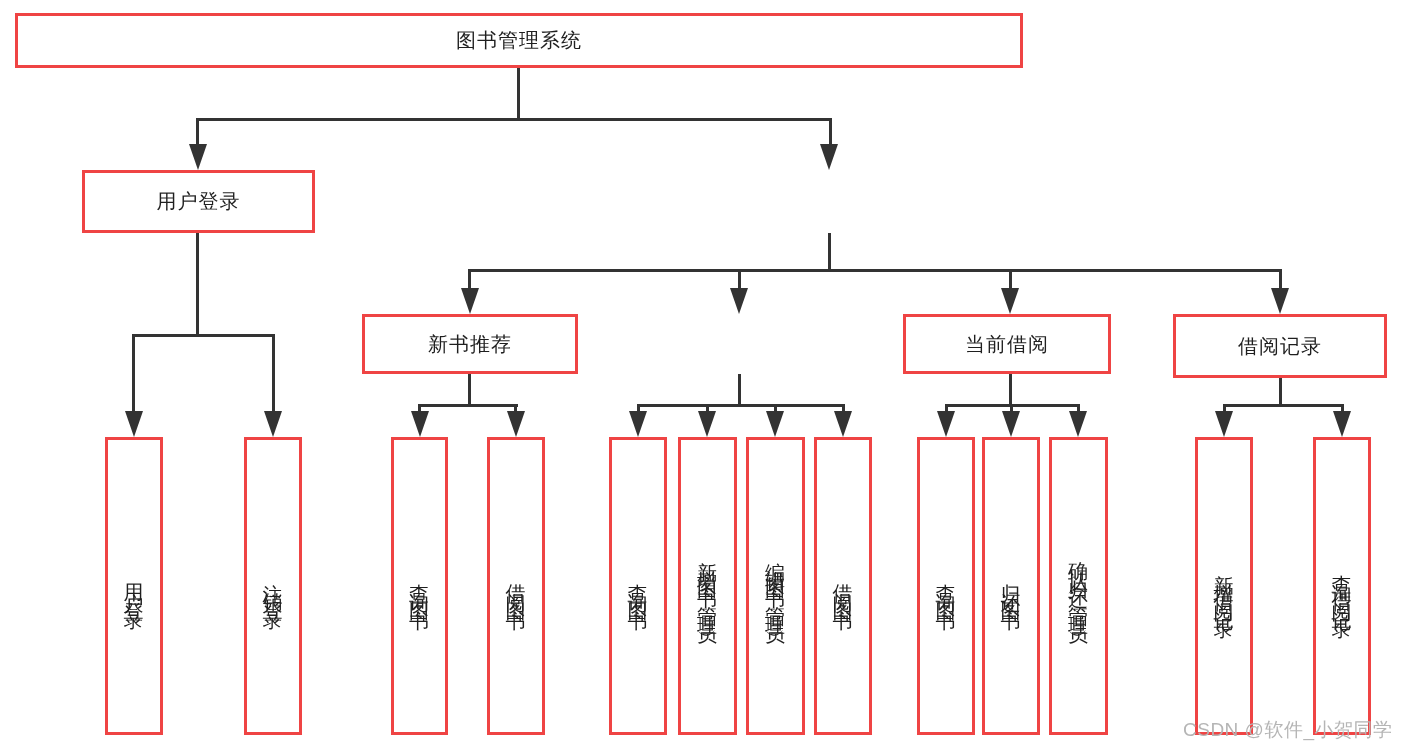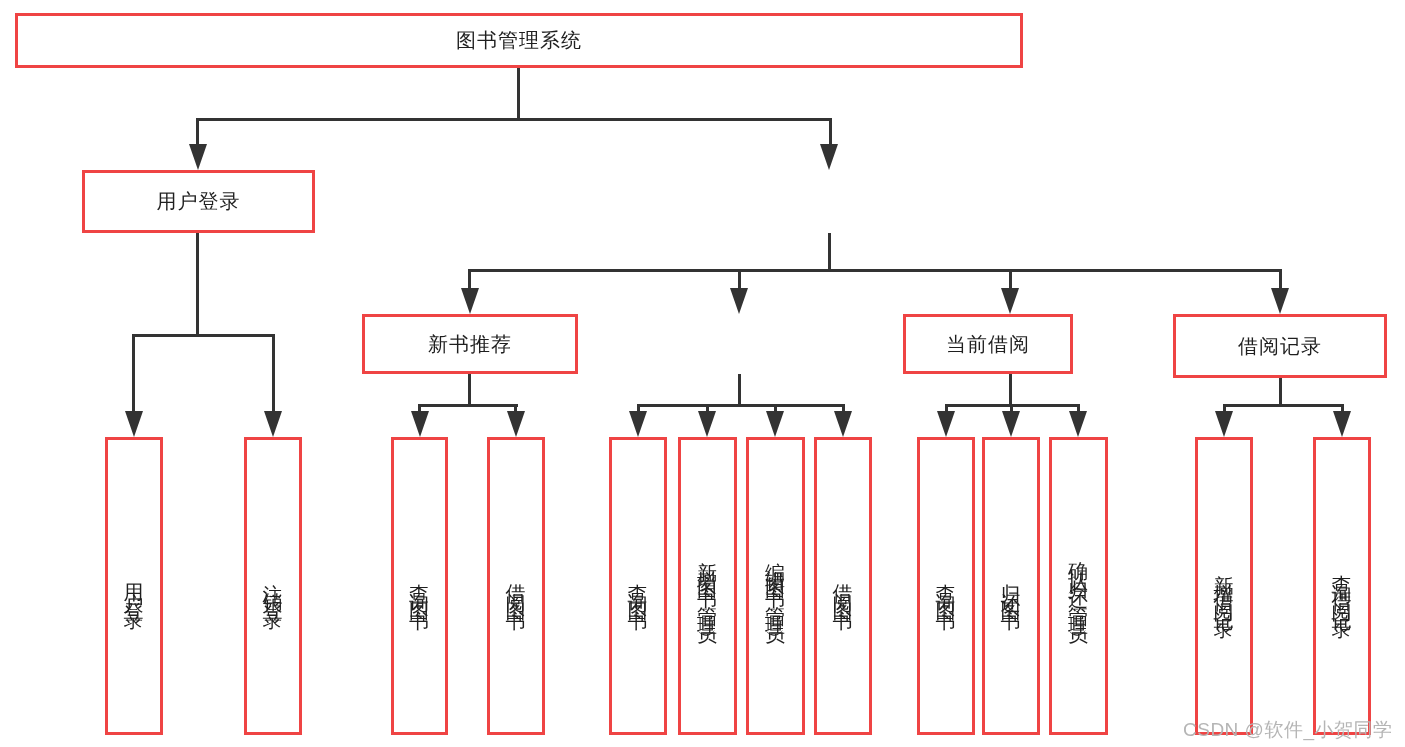--- a/index.html
+++ b/index.html
@@ -37,21 +37,21 @@
     letter-spacing: 9px;
     white-space: nowrap;
     line-height: 1;
   }
   
   .n-root    { left: 15px;   top: 13px;  width: 1008px; height: 55px; }
   .n-login   { left: 82px;   top: 170px; width: 233px;  height: 63px; }
   .n-mgmt    { left: 713px;  top: 170px; width: 233px;  height: 63px; }
   .n-rec     { left: 362px;  top: 314px; width: 216px;  height: 60px; }
   .n-borrow  { left: 632px;  top: 314px; width: 215px;  height: 60px; }
-  .n-current { left: 903px;  top: 314px; width: 170px;  height: 60px; }
+  .n-current { left: 903px;  top: 314px; width: 208px;  height: 60px; }
   .n-history { left: 1173px; top: 314px; width: 214px;  height: 64px; }
   .leaf      { top: 437px; height: 298px; width: 58px; }
   .f-login       { left: 105px;  }
   .f-logout      { left: 244px;  }
   .f-rec-query   { left: 391px; width: 57px; }
   .f-rec-borrow  { left: 487px;  }
   .f-bor-query   { left: 609px;  }
   .f-bor-add     { left: 678px; width: 59px; }
   .f-bor-edit    { left: 746px; width: 59px; }
   .f-bor-borrow  { left: 814px;  }

